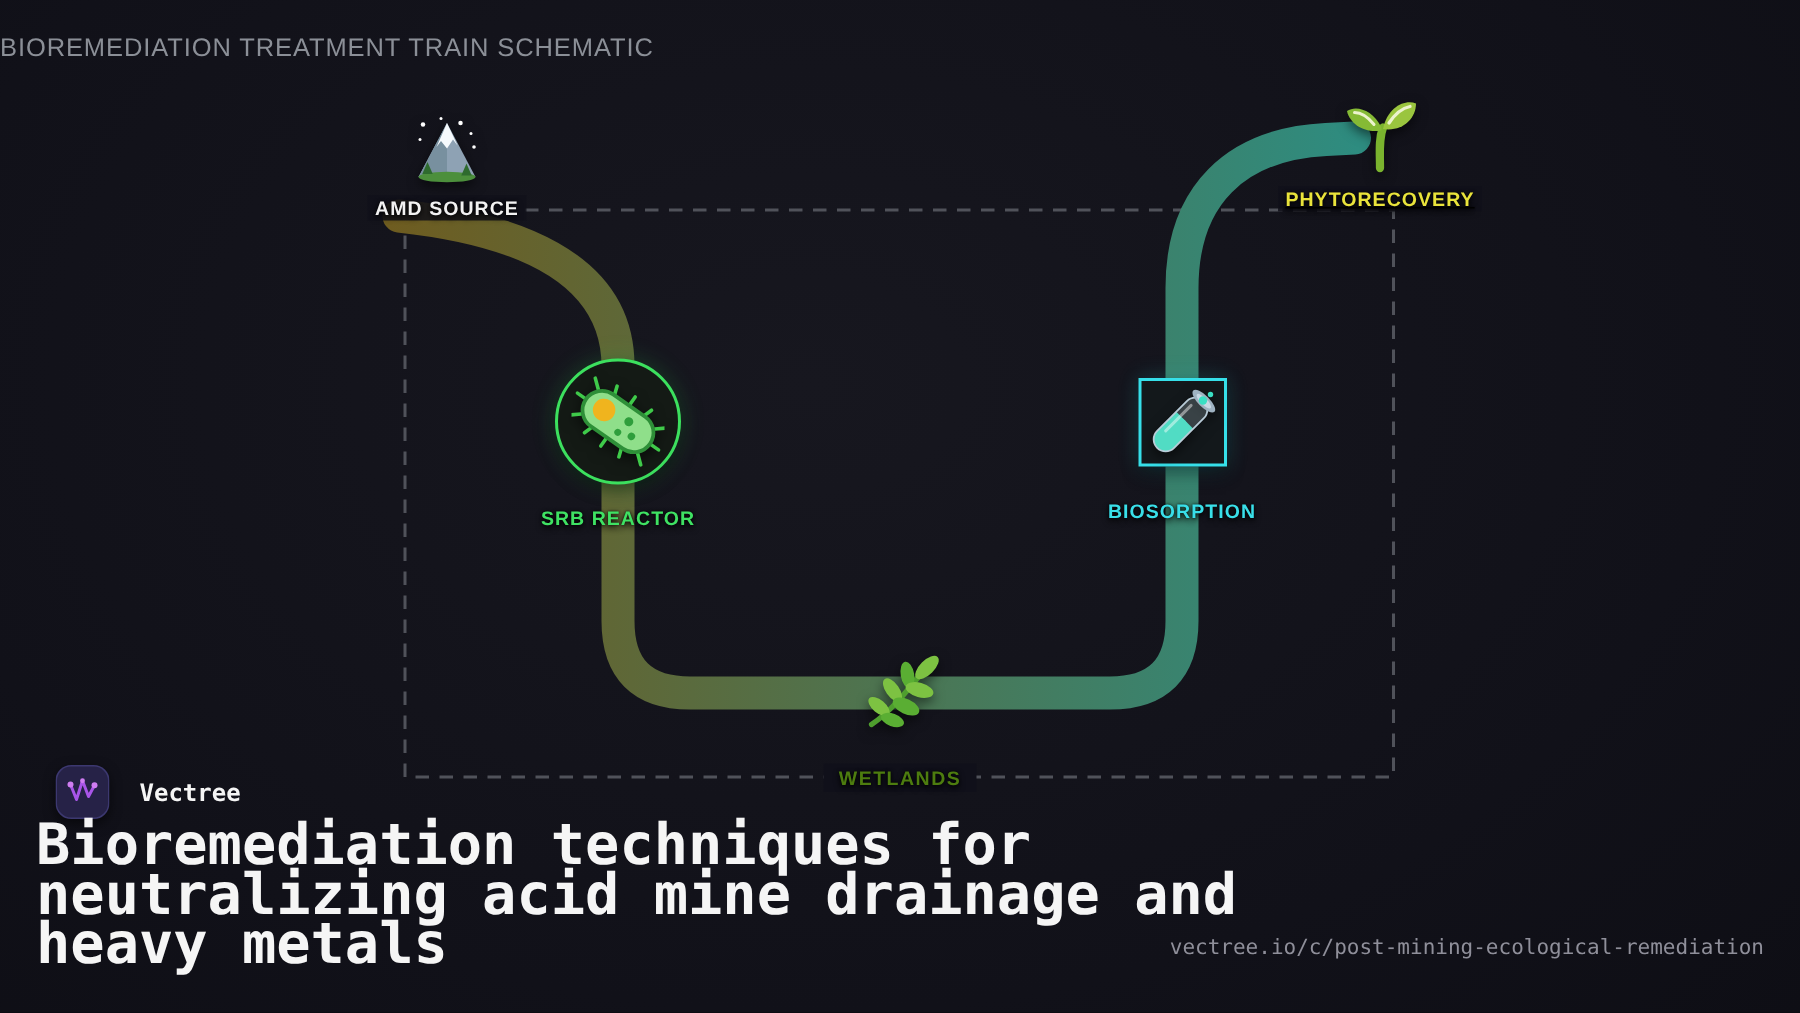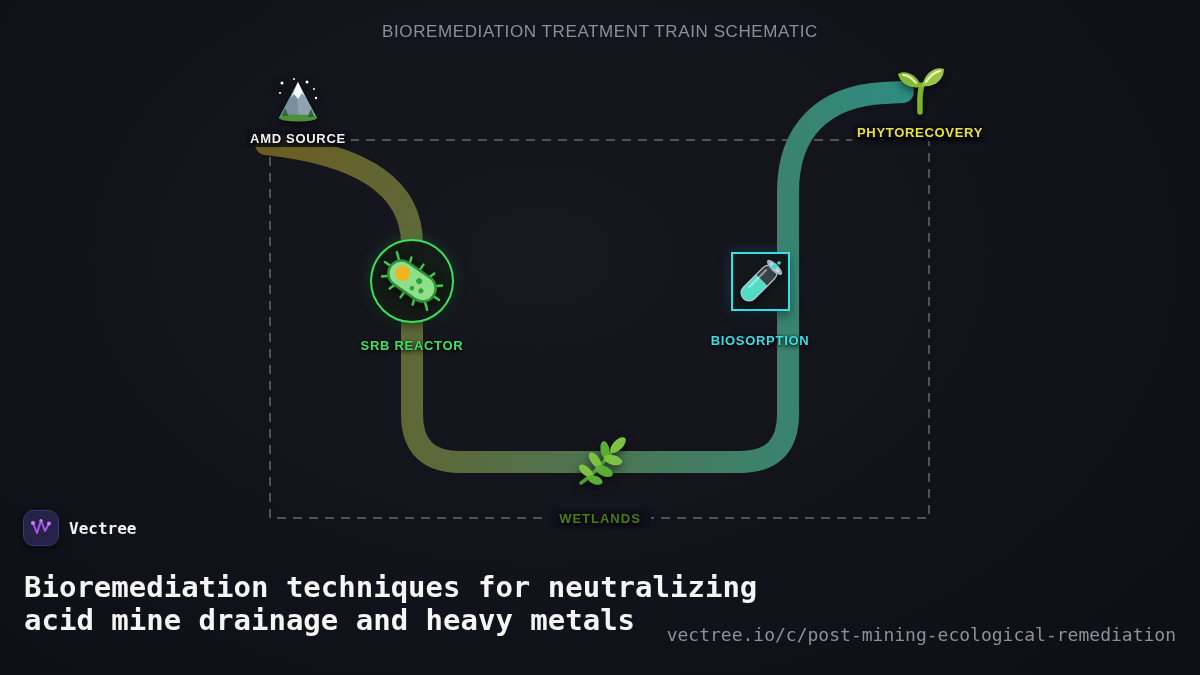--- a/index.html
+++ b/index.html
@@ -2,21 +2,21 @@
 <html><head>
 <meta charset="utf-8">
 <style>
   html,body{margin:0;padding:0;background:#0b0b10;}
   .stage{
     position:relative;width:1200px;height:675px;overflow:hidden;
     background:radial-gradient(1100px 760px at 45% 38%, #17171f 0%, #111119 55%, #0c0c12 100%);
     font-family:"Liberation Sans", sans-serif;
   }
   .schematic-title{
-    position:absolute;top:22px;left:0;width:100%;text-align:center;
+    position:absolute;top:22px;left:0;width:100%;text-align:left;
     color:#8b8f97;font-size:17px;letter-spacing:.6px;font-weight:400;
   }
   .flow-svg{position:absolute;left:0;top:0;}
   .node{position:absolute;display:flex;flex-direction:column;align-items:center;}
   .node-label{
     font-size:13px;font-weight:bold;letter-spacing:.7px;
     text-shadow:0 2px 4px rgba(0,0,0,.95), 0 0 2px rgba(0,0,0,.8);
     white-space:nowrap;
   }
   .lbl-amd{color:#f2f2f2;background:rgba(16,16,26,.85);padding:1px 5px;}
@@ -29,33 +29,33 @@
     width:80px;height:80px;border-radius:50%;
     border:2.5px solid #3ce05e;background:#141a15;
     display:flex;align-items:center;justify-content:center;
     box-shadow:0 0 16px rgba(60,224,94,.22), 0 4px 10px rgba(0,0,0,.5);
   }
   .square-frame{
     width:55px;height:55px;border:2px solid #36dfe9;background:#13181b;
     display:flex;align-items:center;justify-content:center;
     box-shadow:0 0 14px rgba(54,223,233,.22), 0 4px 10px rgba(0,0,0,.5);
   }
-  .footer-brand{position:absolute;left:23px;top:510px;display:flex;align-items:center;gap:10px;}
+  .footer-brand{position:absolute;left:37px;top:510px;display:flex;align-items:center;gap:20px;}
   .brand-name{
     color:#f5f5f5;font-family:"DejaVu Sans Mono", monospace;
     font-weight:bold;font-size:16px;
   }
   .headline{
     position:absolute;left:24px;top:547px;max-width:810px;
     color:#f5f5f5;font-family:"DejaVu Sans Mono", monospace;
-    font-weight:bold;font-size:29px;line-height:33px;margin-top:24px;
+    font-weight:bold;font-size:38px;line-height:33px;
   }
   .page-url{
     position:absolute;right:24px;top:624px;
-    color:#8f8f9a;font-family:"DejaVu Sans Mono", monospace;font-size:18px;
+    color:#8f8f9a;font-family:"DejaVu Sans Mono", monospace;font-size:14px;
   }
 </style>
 </head>
 <body>
 
 <div class="stage">
 
   <div class="schematic-title">BIOREMEDIATION TREATMENT TRAIN SCHEMATIC</div>
 
   <svg class="flow-svg" width="1200" height="675" viewBox="0 0 1200 675">
@@ -113,21 +113,21 @@
             <circle cx="6" cy="-4" r="3" fill="#2f9e3c"></circle>
             <circle cx="13" cy="3" r="2.5" fill="#2f9e3c"></circle>
             <circle cx="4" cy="6" r="2.3" fill="#2f9e3c"></circle>
           </g>
         </svg>
       </span>
     </div>
     <span class="node-label lbl-srb" style="margin-top:15px;">SRB REACTOR</span>
   </div>
 
-  <div class="node" style="left:700px;top:252px;width:120px;">
+  <div class="node" style="left:728px;top:252px;width:120px;">
     <div class="square-frame">
       <span class="icon">
         <svg width="48" height="48" viewBox="0 0 48 48">
           <g transform="translate(23,25) rotate(45)">
             <rect x="-8" y="-4" width="16" height="26" rx="8" fill="#2fd9b8"></rect>
             <rect x="-8" y="-4" width="16" height="10" fill="#2fd9b8"></rect>
             <rect x="-8" y="-22" width="16" height="44" rx="8" fill="rgba(205,232,242,0.22)" stroke="#b9ccd8" stroke-width="1.2"></rect>
             <ellipse cx="0" cy="-22" rx="10" ry="3.8" fill="#9fb3c2"></ellipse>
             <ellipse cx="0" cy="-22" rx="6.5" ry="2.2" fill="#c7d8e4"></ellipse>
             <line x1="-4" y1="-14" x2="-4" y2="10" stroke="rgba(255,255,255,0.45)" stroke-width="2" stroke-linecap="round"></line>

